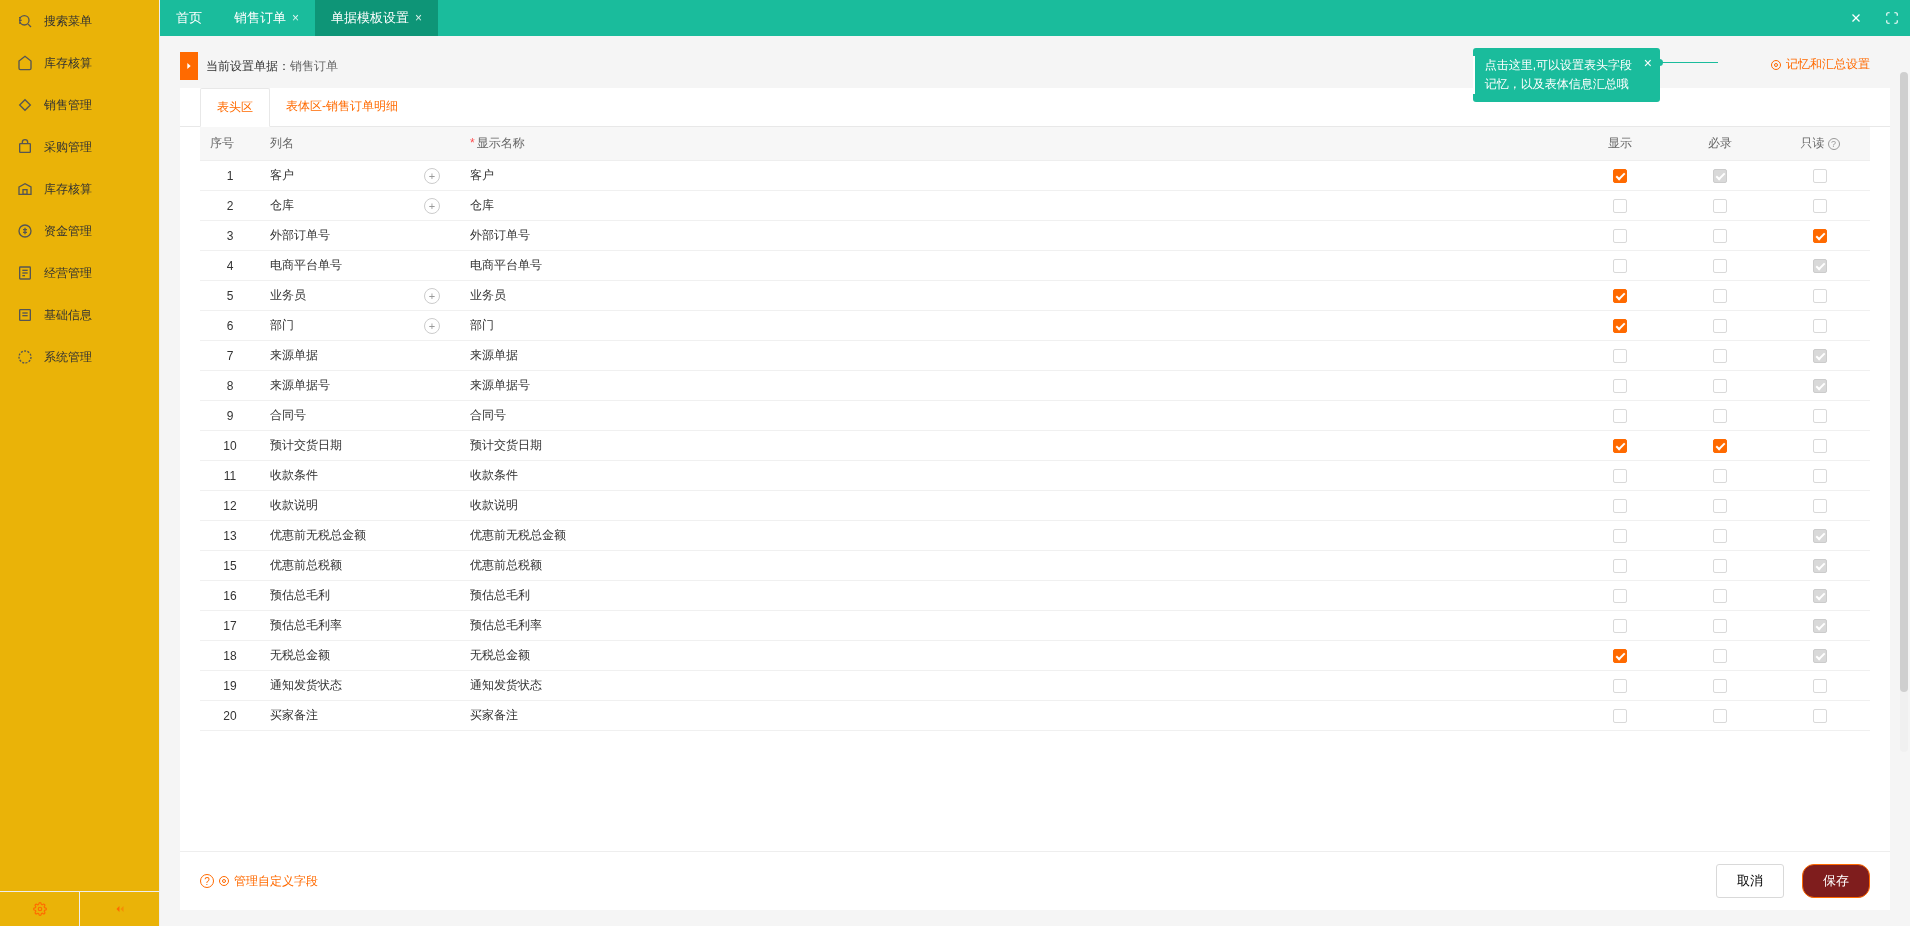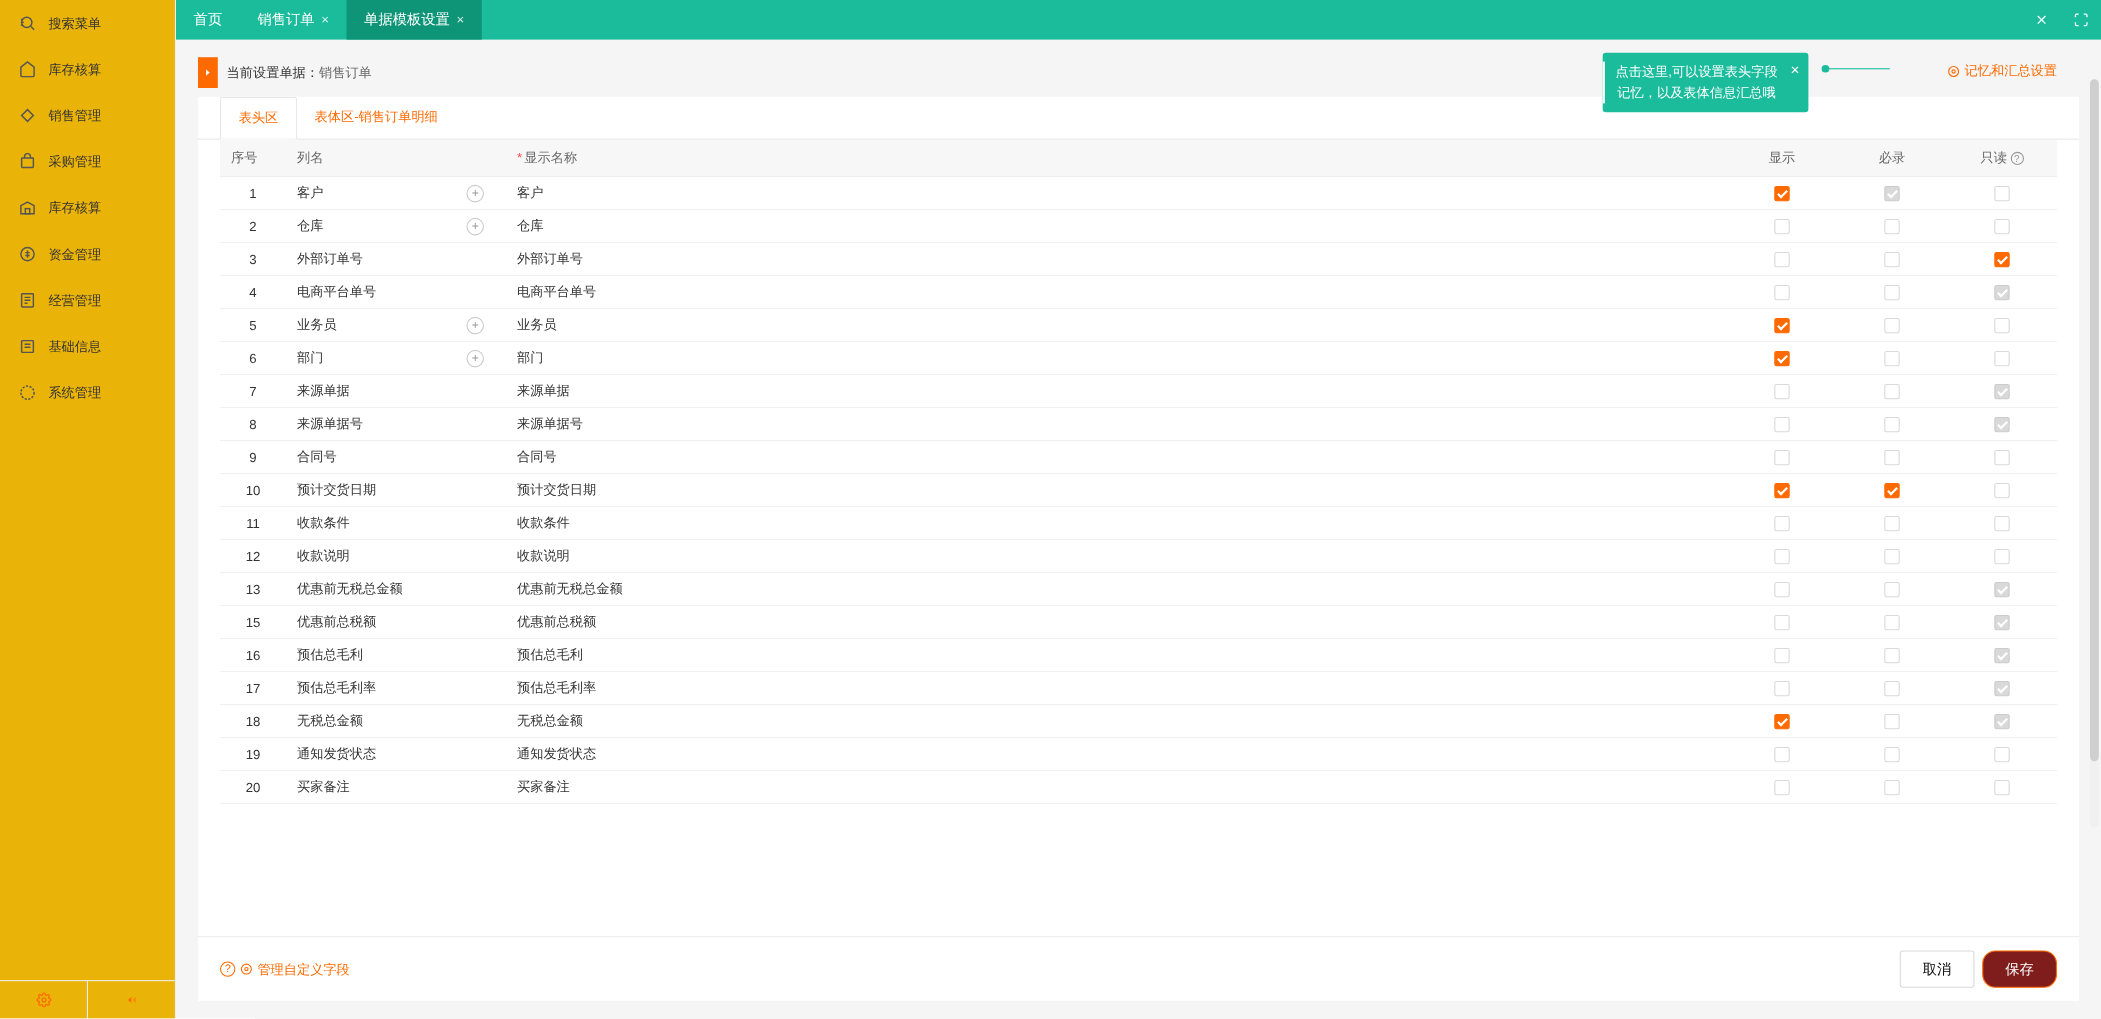--- a/index.html
+++ b/index.html
@@ -30,21 +30,21 @@
 .content { flex: 1; padding: 16px 20px; display: flex; flex-direction: column; position: relative; overflow: hidden; }
 .content-inner { background: #fff; flex: 1; display: flex; flex-direction: column; position: relative; }
 
 
 .crumb-bar { display: flex; align-items: center; margin-bottom: 8px; position: relative; }
 .crumb-toggle { width: 18px; height: 28px; background: #ff6a00; color: #fff; display: flex; align-items: center; justify-content: center; cursor: pointer; font-size: 12px; }
 .crumb-text { margin-left: 8px; color: #333; }
 .crumb-val { color: #666; }
 
 
-.tooltip-box { position: absolute; right: 246px; top: -4px; background: #1abc9c; color: #fff; padding: 8px 28px 8px 12px; border-radius: 3px; font-size: 12px; line-height: 1.6; max-width: 210px; z-index: 10; text-align: center; }
+.tooltip-box { position: absolute; right: 230px; top: -4px; background: #1abc9c; color: #fff; padding: 8px 28px 8px 12px; border-radius: 3px; font-size: 12px; line-height: 1.6; max-width: 210px; z-index: 10; }
 .tooltip-box::before { content: ""; position: absolute; left: 0; top: 8px; bottom: 8px; width: 2px; background: #fff; }
 .tooltip-close { position: absolute; top: 4px; right: 8px; cursor: pointer; color: #fff; font-size: 14px; }
 .tooltip-line { position: absolute; right: 172px; top: 10px; width: 58px; height: 1px; background: #1abc9c; z-index: 9; }
 .tooltip-dot { position: absolute; left: -4px; top: -3px; width: 7px; height: 7px; border-radius: 50%; background: #1abc9c; }
 
 
 .memory-link { position: absolute; right: 20px; top: 4px; color: #ff6a00; cursor: pointer; display: flex; align-items: center; gap: 4px; font-size: 12px; text-align: center; }
 
 
 .subtabs { display: flex; border-bottom: 1px solid #e8e8e8; padding: 0 20px; }
@@ -76,21 +76,21 @@
 .chk.checked { background: #ff6a00; border-color: #ff6a00; }
 .chk.checked::after { content: ""; position: absolute; left: 4px; top: 1px; width: 3px; height: 7px; border: solid #fff; border-width: 0 2px 2px 0; transform: rotate(45deg); }
 .chk.disabled { background: #f5f5f5; cursor: not-allowed; border-color: #d9d9d9; }
 .chk.disabled.checked { background: #d9d9d9; border-color: #ccc; }
 .chk.disabled.checked::after { border-color: #fff; }
 
 
 .footer-actions { padding: 12px 20px; display: flex; align-items: center; border-top: 1px solid #eee; background: #fff; }
 .footer-left { display: flex; align-items: center; gap: 4px; color: #ff6a00; cursor: pointer; }
 .footer-help { width: 14px; height: 14px; border: 1px solid #ff6a00; border-radius: 50%; display: flex; align-items: center; justify-content: center; font-size: 10px; }
-.footer-right { margin-left: auto; display: flex; gap: 7px; }
+.footer-right { margin-left: auto; display: flex; gap: 18px; }
 .btn { padding: 7px 20px; border-radius: 3px; cursor: pointer; font-size: 13px; border: 1px solid #d9d9d9; background: #fff; }
 .btn-primary { background: #7f1d1d; color: #fff; border-color: #ff6a00; border-radius: 12px; }
 
 
 .scroll-track { position: absolute; right: 2px; top: 36px; width: 8px; height: 680px; background: #f0f0f0; border-radius: 4px; }
 .scroll-thumb { position: absolute; right: 2px; top: 36px; width: 8px; height: 620px; background: #cfcfcf; border-radius: 4px; }
 
 svg { display: block; }
 </style>
 </head>

